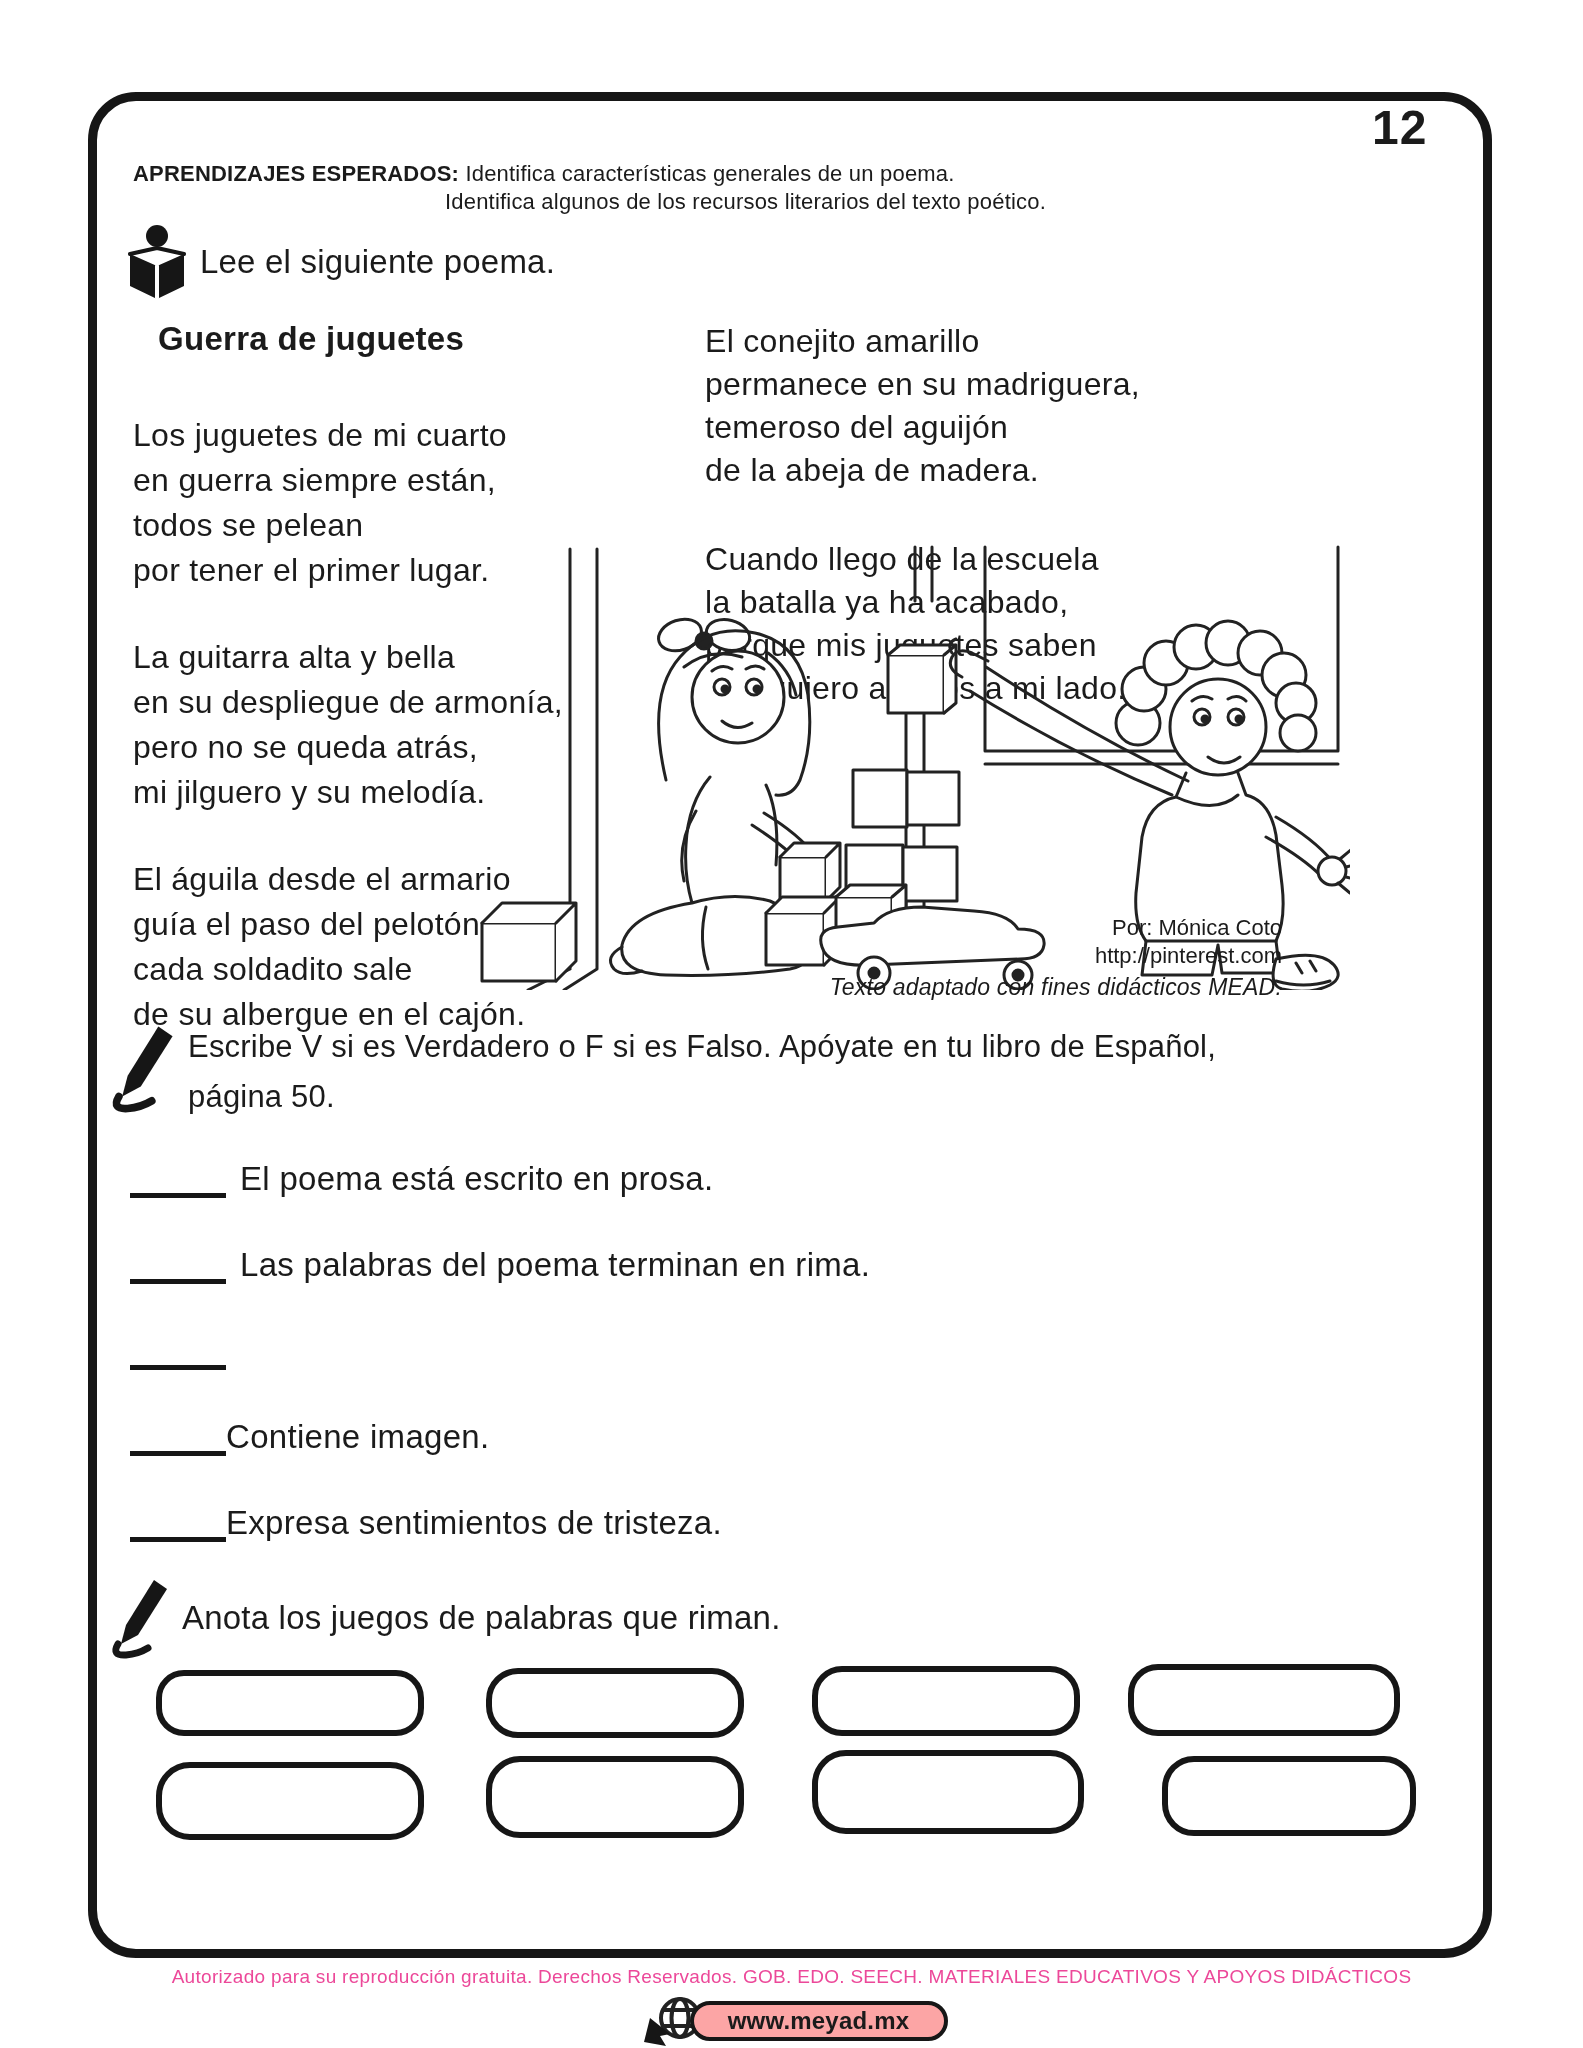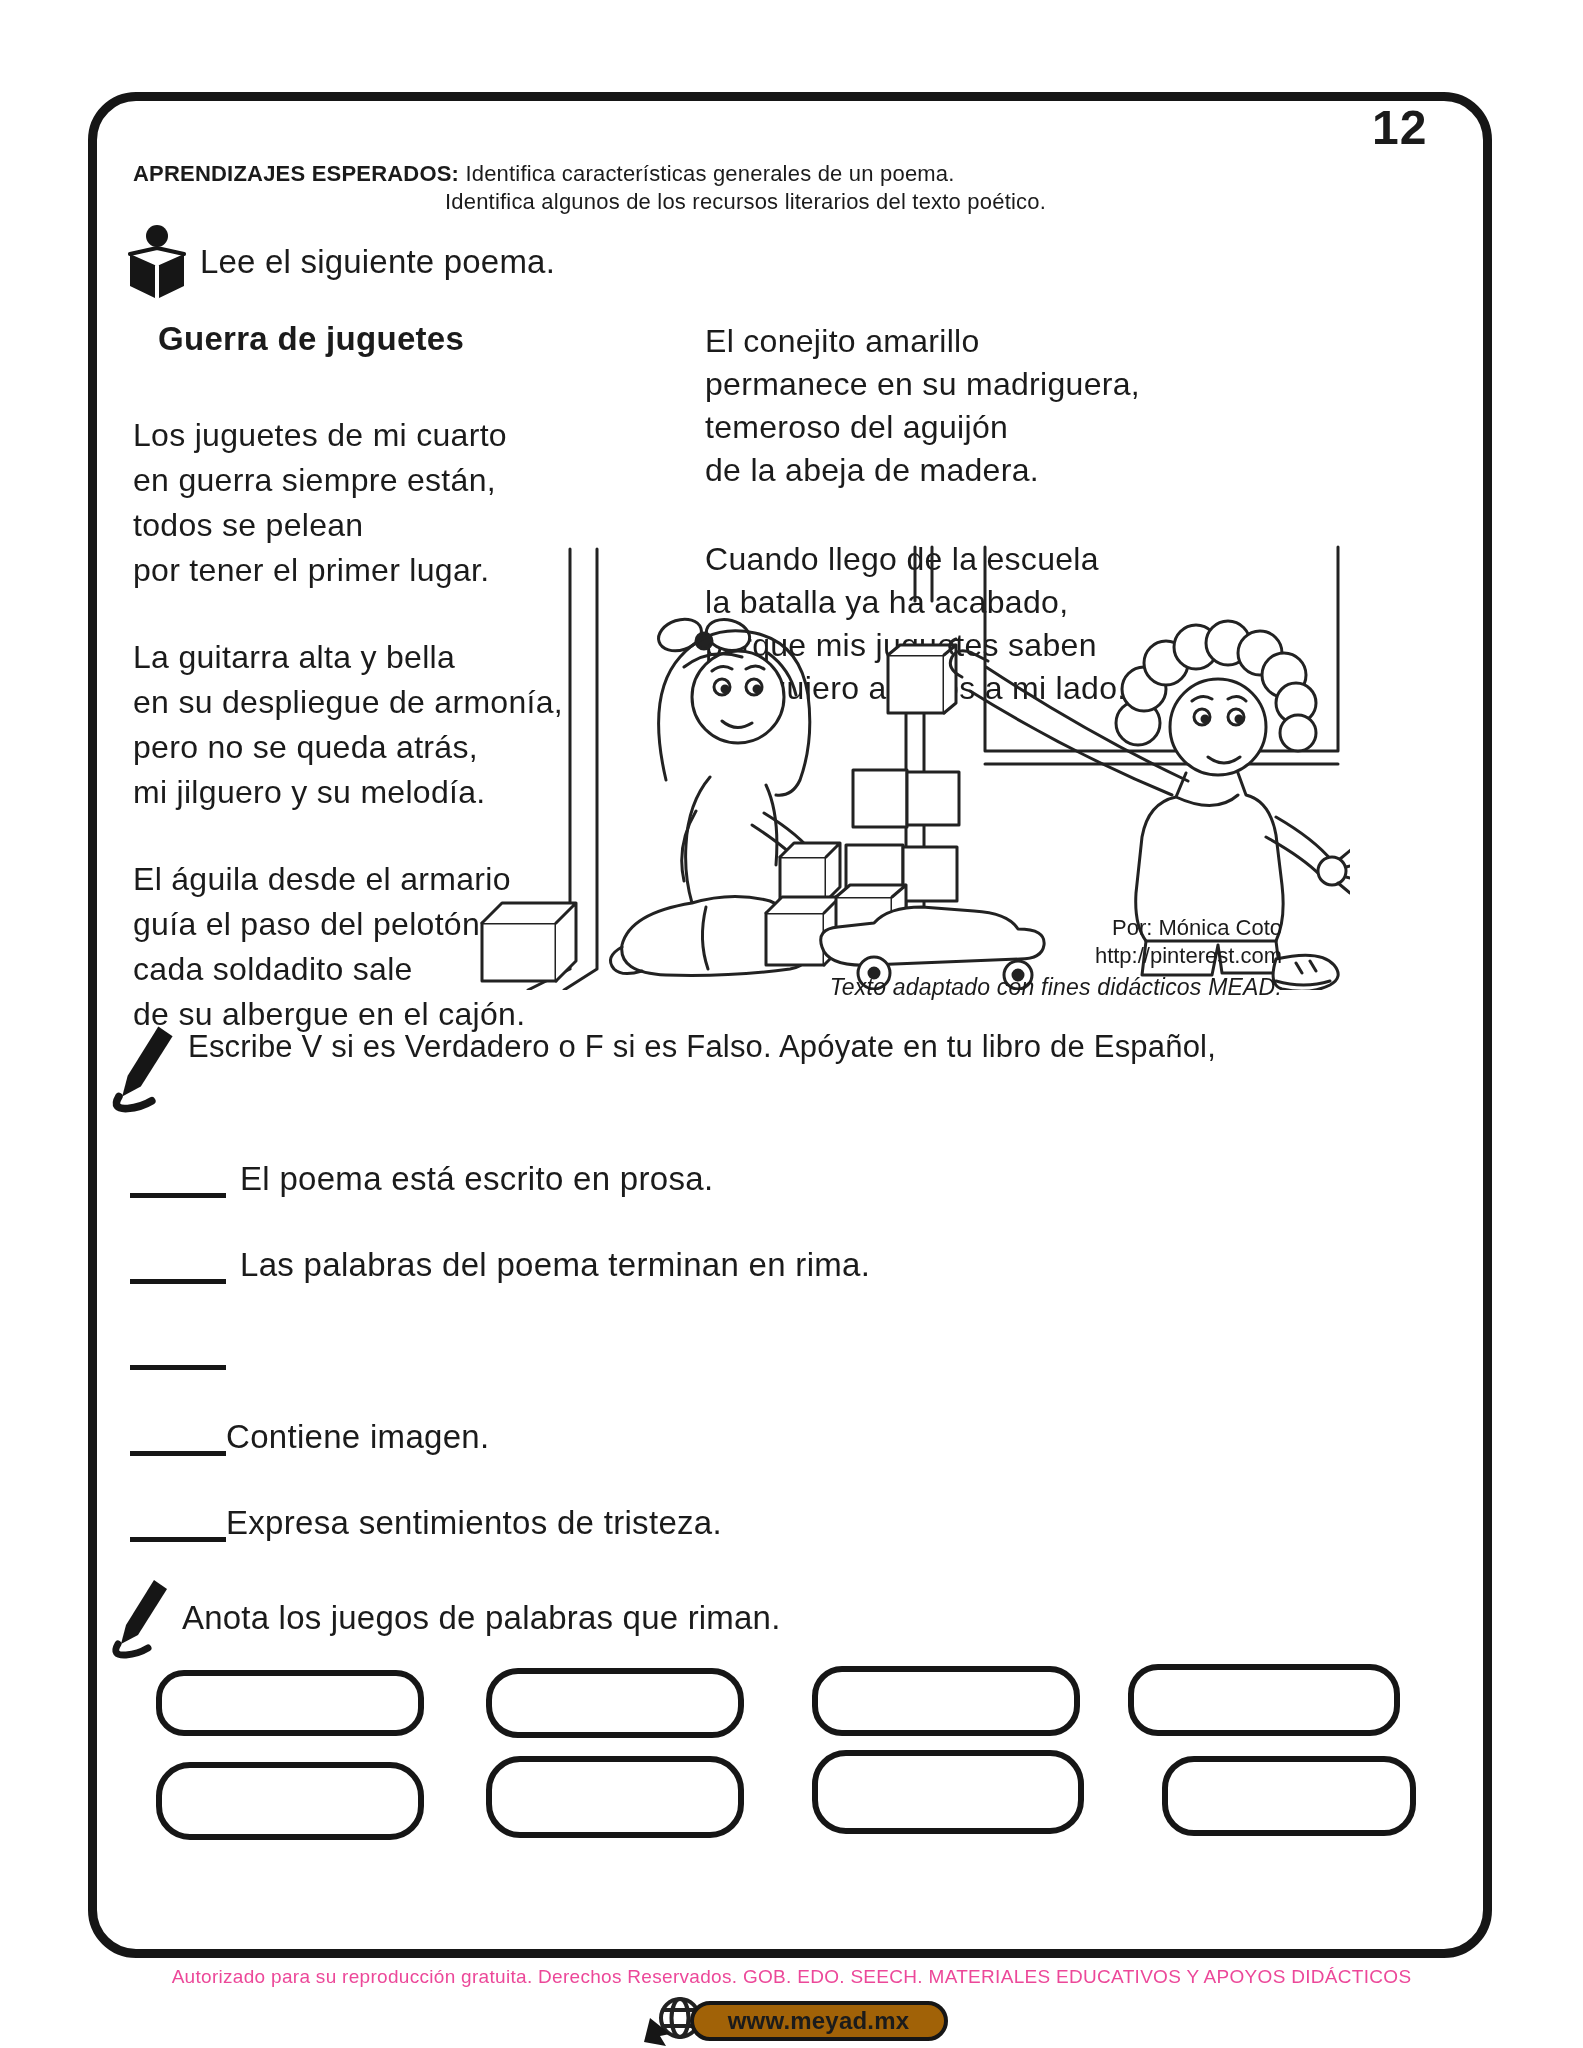--- a/index.html
+++ b/index.html
@@ -50,21 +50,21 @@
   
   .footer-line {
     left:0; top:1966px; width:100%; text-align:center;
     font-size:19px; color:#ec4899; letter-spacing:.3px;
   }
   .site-wrap { left:50%; top:1990px; transform:translateX(-50%); display:flex; align-items:center; }
   .pill {
     margin-left:-20px; width:258px; height:40px;
     border:4px solid #161616; border-radius:20px;
     display:flex; align-items:center; justify-content:center;
-    font-weight:bold; font-size:24px; background:#a16207; letter-spacing:.2px;
+    font-weight:bold; font-size:24px; background:#fca5a5; letter-spacing:.2px;
   }
 
   svg.sketch { fill:none; stroke:#222; stroke-width:3; stroke-linecap:round; stroke-linejoin:round; }
 </style>
 </head>
 <body>
 
 <div class="abs frame"></div>
 
 <div class="abs page-num">12</div>
@@ -201,20 +201,21 @@
   <div class="note">Texto adaptado con fines didácticos MEAD.</div>
 </div>
 
 <div class="abs act-head" style="left:110px; top:1022px; align-items:flex-start;">
   <svg class="sketch" width="66" height="92" viewBox="0 0 60 84">
     <path d="M44,4 l13,9 -29,46 -17,9 5,-19 z" fill="#161616" stroke="none"></path>
     <path d="M8,68 q-7,12 8,11 q12,-1 22,-7" stroke="#161616" stroke-width="7" fill="none"></path>
   </svg>
   <div class="txt">
     <div>Escribe V si es Verdadero o F si es Falso. Apóyate en tu libro de Español,</div>
+    <div>página 50.</div>
   </div>
 </div>
 
 <div class="abs stmts">
   <div class="stmt sp">
     <span class="blank"></span>
     <span>El poema está escrito en prosa.</span>
   </div>
   <div class="stmt sp">
     <span class="blank"></span>

